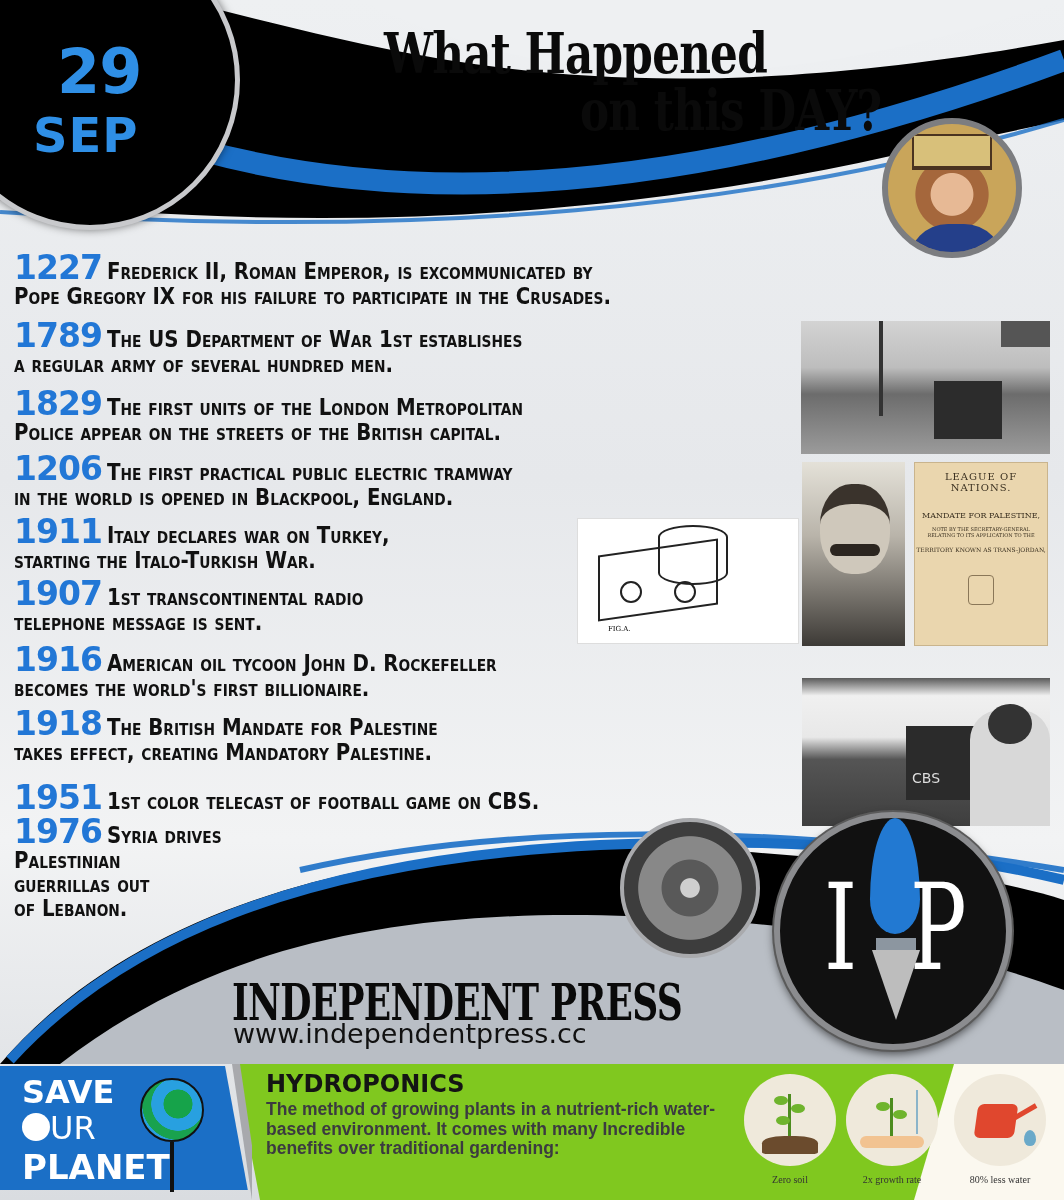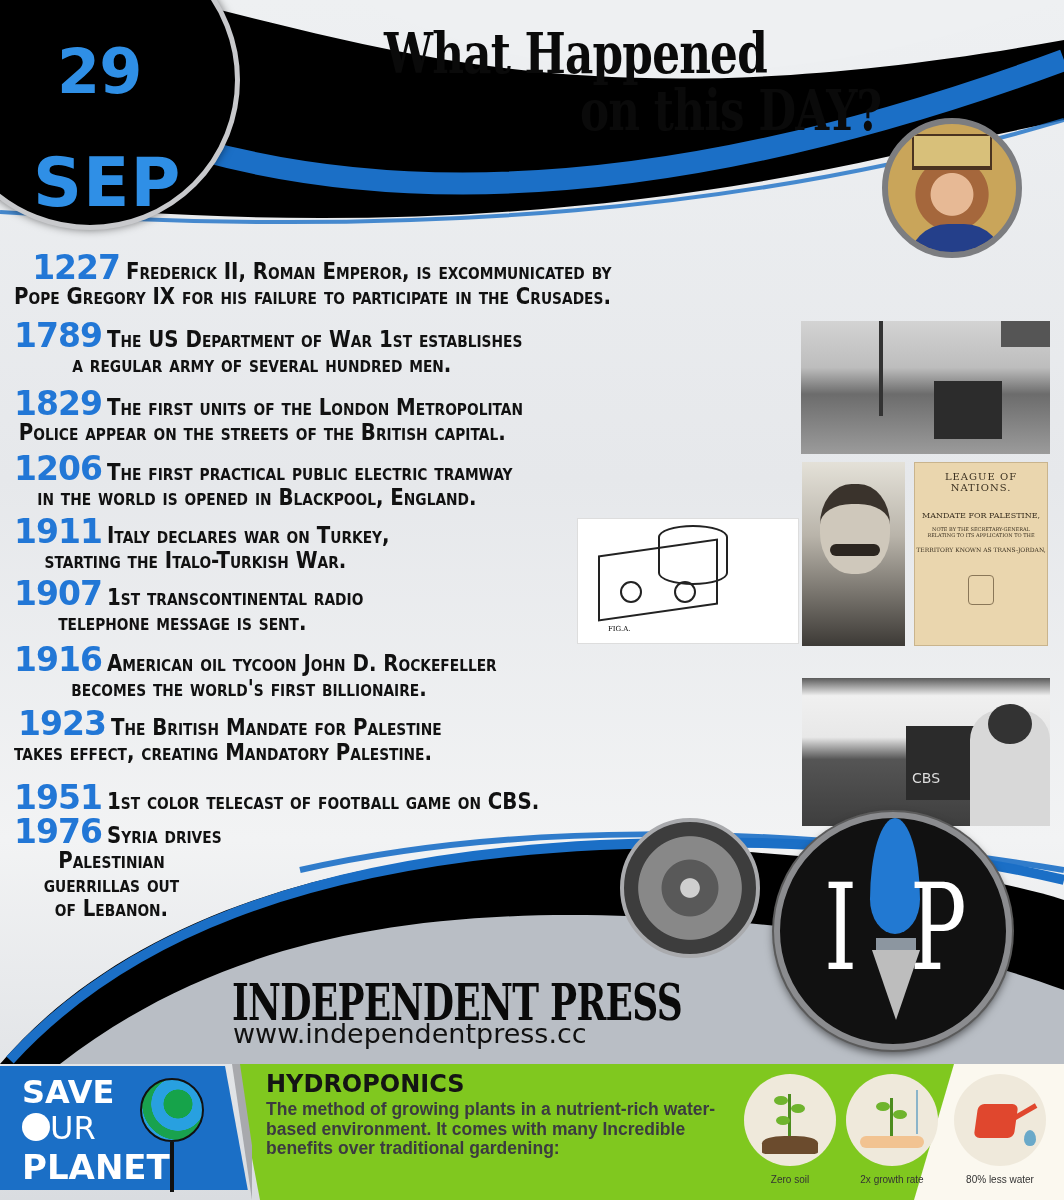--- a/index.html
+++ b/index.html
@@ -3,30 +3,30 @@
 <meta charset="utf-8">
 <style>
   * { margin:0; padding:0; box-sizing:border-box; }
   body { width:1064px; height:1200px; overflow:hidden; background:#e9eaec; font-family:"Liberation Sans", sans-serif; }
   #poster { position:relative; width:1064px; height:1200px; overflow:hidden;
     background: linear-gradient(180deg,#eef0f2 0%, #e6e8eb 40%, #f2f3f4 70%, #d9dce0 100%); }
   .bg-svg { position:absolute; left:0; top:0; }
   .date-circle { position:absolute; left:-60px; top:-70px; width:300px; height:300px; border-radius:50%;
     background:#000; border:5px solid #c8c9cc; box-shadow:0 0 8px rgba(0,0,0,.5); }
   .date-day { position:absolute; left:52px; top:30px; font-family:"DejaVu Sans", sans-serif; font-weight:bold; font-size:62px; color:#2f8fe6; letter-spacing:-1px; }
-  .date-month { position:absolute; left:28px; top:103px; font-family:"DejaVu Sans", sans-serif; font-weight:bold; font-size:68px; color:#2f8fe6; letter-spacing:1px;margin-top:36px; }
+  .date-month { position:absolute; left:28px; top:103px; font-family:"DejaVu Sans", sans-serif; font-weight:bold; font-size:48px; color:#2f8fe6; letter-spacing:1px; }
   .title { position:absolute; font-family:"DejaVu Serif", serif; font-weight:bold; color:#0a0a0a; transform:scaleX(0.78); transform-origin:left top; letter-spacing:-1px; }
   .title.l1 { left:384px; top:20px; font-size:56px; }
   .title.l2 { left:580px; top:77px; font-size:56px; }
   .portrait { position:absolute; left:882px; top:118px; width:140px; height:140px; border-radius:50%; border:6px solid #7c7d80;
     background: radial-gradient(circle at 50% 55%, #e7b995 0 22%, #a5673c 23% 38%, #c9a55a 39% 100%); overflow:hidden; }
   .portrait .crown { position:absolute; left:24px; top:10px; width:80px; height:36px; background:#d8c07a; border:2px solid #4a3320; border-bottom:4px solid #4a3320; }
   .portrait .robe { position:absolute; left:20px; top:100px; width:96px; height:40px; background:#243f8a; border-radius:40px 40px 0 0; }
   .events { position:absolute; left:14px; top:245px; width:800px; }
-  .event { position:absolute; left:0; font-family:"DejaVu Sans", sans-serif; font-weight:bold; color:#111; white-space:nowrap; line-height:1;text-align:center; }
+  .event { position:absolute; left:0; font-family:"DejaVu Sans", sans-serif; font-weight:bold; color:#111; white-space:nowrap; line-height:1; }
   .event .yr { font-family:"DejaVu Sans", sans-serif; font-weight:bold; color:#2277d6; font-size:33px; letter-spacing:-1px; }
   .event .t { font-size:23px; font-variant:small-caps; transform:scaleX(0.86); transform-origin:left; display:inline-block; }
   .event .t2 { font-size:23px; font-variant:small-caps; display:block; transform:scaleX(0.86); transform-origin:left; margin-top:1px; }
   .photo { position:absolute; overflow:hidden; }
   .photo.tram { left:801px; top:321px; width:249px; height:133px;
     background: linear-gradient(180deg,#d3d3d3 0%, #bdbdbd 35%, #6c6c6c 55%, #9b9b9b 100%); }
   .photo.tram .car { position:absolute; left:133px; top:60px; width:68px; height:58px; background:#2c2c2c; }
   .photo.tram .pole { position:absolute; left:78px; top:0; width:4px; height:95px; background:#333; }
   .photo.tram .bldg { position:absolute; left:200px; top:0; width:49px; height:26px; background:#555; }
   .photo.rocky { left:802px; top:462px; width:103px; height:184px; background:linear-gradient(180deg,#e4e1d8 0%,#b9b4aa 40%,#3d3a36 100%); }
@@ -68,21 +68,21 @@
   .planet { position:absolute; left:22px; top:84px; font-family:"DejaVu Sans", sans-serif; font-weight:bold; color:#fff; font-size:34px; line-height:1; }
   .globe { position:absolute; left:140px; top:12px; width:64px; height:64px; border-radius:50%; background:radial-gradient(circle at 60% 40%, #16a34a 0 28%, #28a0e0 29% 52%, #19a24e 53% 70%, #2a9fe0 71%); border:2px solid #111; }
   .atlas { position:absolute; left:170px; top:76px; width:4px; height:50px; background:#111; }
   .fb-green { position:absolute; left:234px; top:0; width:720px; height:136px; background:#80c81f; clip-path:polygon(0 0,720px 0,680px 136px,26px 136px); }
   .fb-gray { position:absolute; left:232px; top:0; width:20px; height:136px; background:#a8a9ad; clip-path:polygon(0 0,8px 0,28px 136px,20px 136px); }
   .hydro-title { position:absolute; left:266px; top:6px; font-family:"DejaVu Sans", sans-serif; font-weight:bold; font-size:24px; color:#141414; }
   .hydro-desc { position:absolute; left:266px; top:36px; width:470px; font-family:"Liberation Sans", sans-serif; font-weight:bold; font-size:17.5px; line-height:19.5px; color:#3b3b40; }
   .fb-cream { position:absolute; left:720px; top:0; width:344px; height:136px; background:#fbf8ef; clip-path:polygon(40px 0,344px 0,344px 136px,0 136px); }
   .benefit { position:absolute; top:10px; width:100px; text-align:center; }
   .benefit .ic { width:92px; height:92px; margin:0 auto; border-radius:50%; background:#efe9db; position:relative; }
-  .benefit .lbl { margin-top:8px; font-family:Liberation Sans, sans-serif; font-size:10px; color:#333; }
+  .benefit .lbl { margin-top:8px; font-family:Liberation Serif, serif; font-size:10px; color:#333; }
   .b1 { left:740px; } .b2 { left:842px; } .b3 { left:950px; }
   .leaf { position:absolute; width:14px; height:9px; background:#6fb42d; border-radius:50%; }
   .stem { position:absolute; left:44px; top:20px; width:3px; height:50px; background:#4d8c1f; }
   .soil { position:absolute; left:18px; top:62px; width:56px; height:18px; background:#6b4b2d; border-radius:40% 40% 10% 10%; }
   .hand { position:absolute; left:14px; top:62px; width:64px; height:12px; background:#f2c391; border-radius:10px; }
   .arrow { position:absolute; left:70px; top:16px; width:2px; height:44px; background:#8bb4c9; }
   .can { position:absolute; left:22px; top:30px; width:40px; height:34px; background:#e0472e; border-radius:6px; transform:skewX(-8deg); }
   .spout { position:absolute; left:56px; top:36px; width:28px; height:5px; background:#e0472e; transform:rotate(-30deg); }
   .drop { position:absolute; left:70px; top:56px; width:12px; height:16px; background:#6aa9c9; border-radius:50% 50% 50% 50% / 60% 60% 40% 40%; }
 </style>
@@ -148,21 +148,21 @@
       <span class="yr">1907</span>
       <span class="t">1st transcontinental radio</span>
       <span class="t2">telephone message is sent.</span>
     </div>
     <div class="event" style="top:398px;">
       <span class="yr">1916</span>
       <span class="t">American oil tycoon John D. Rockefeller</span>
       <span class="t2">becomes the world's first billionaire.</span>
     </div>
     <div class="event" style="top:462px;">
-      <span class="yr">1923</span>
+      <span class="yr">1918</span>
       <span class="t">The British Mandate for Palestine</span>
       <span class="t2">takes effect, creating Mandatory Palestine.</span>
     </div>
     <div class="event" style="top:536px;">
       <span class="yr">1951</span>
       <span class="t">1st color telecast of football game on CBS.</span>
     </div>
     <div class="event" style="top:570px;">
       <span class="yr">1976</span>
       <span class="t">Syria drives</span>

